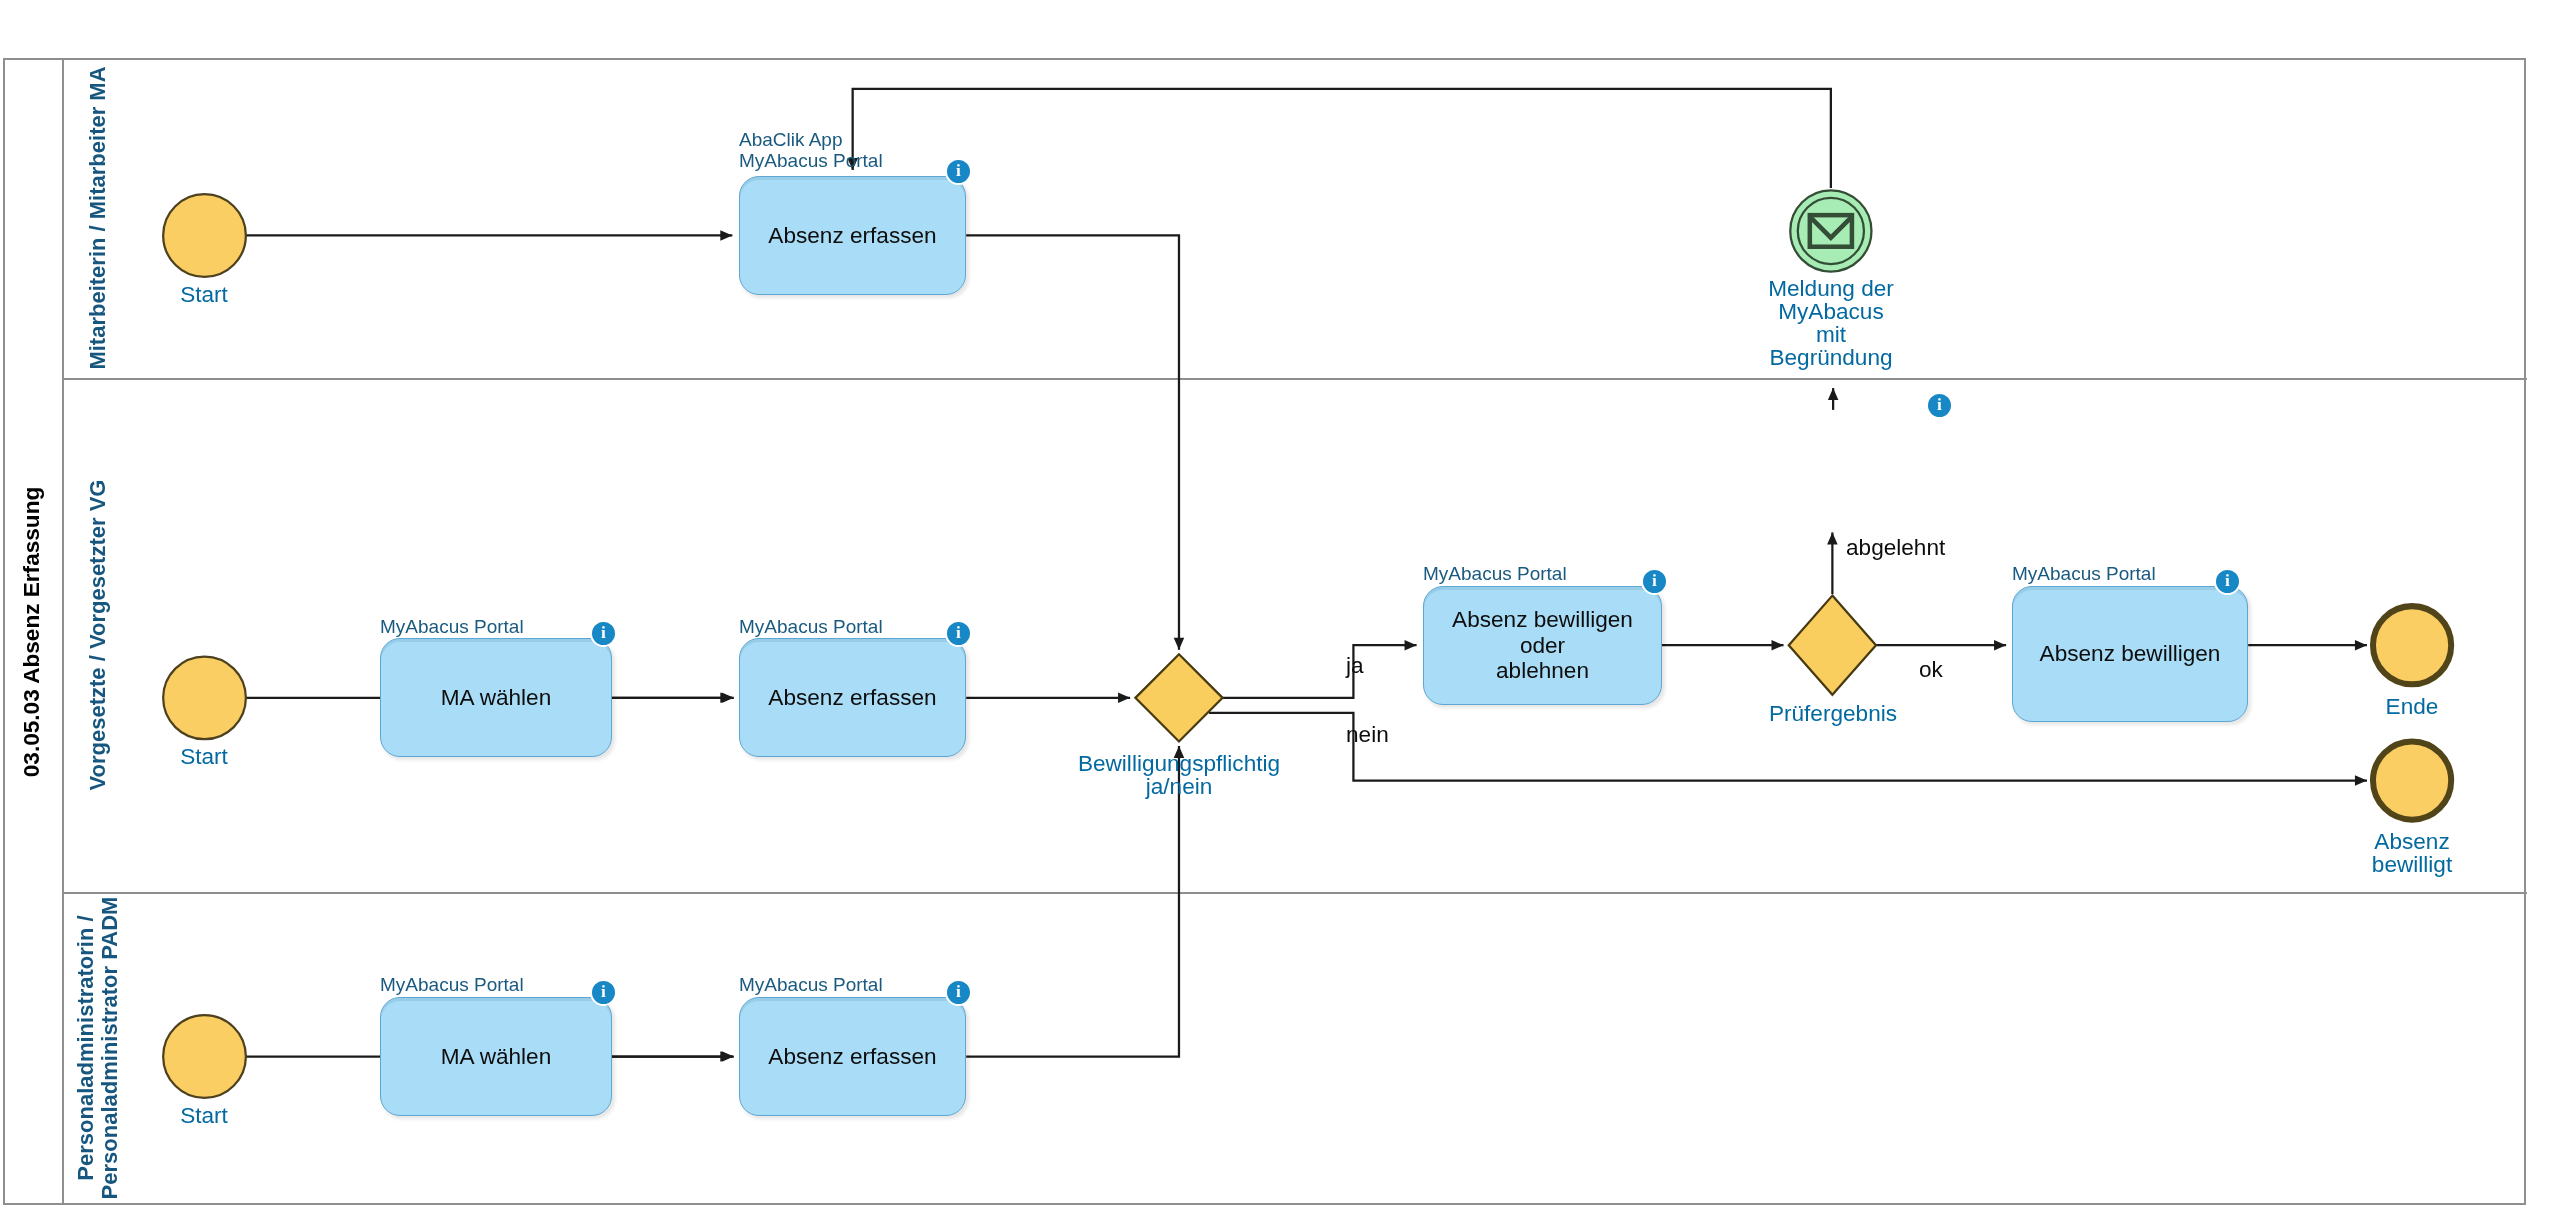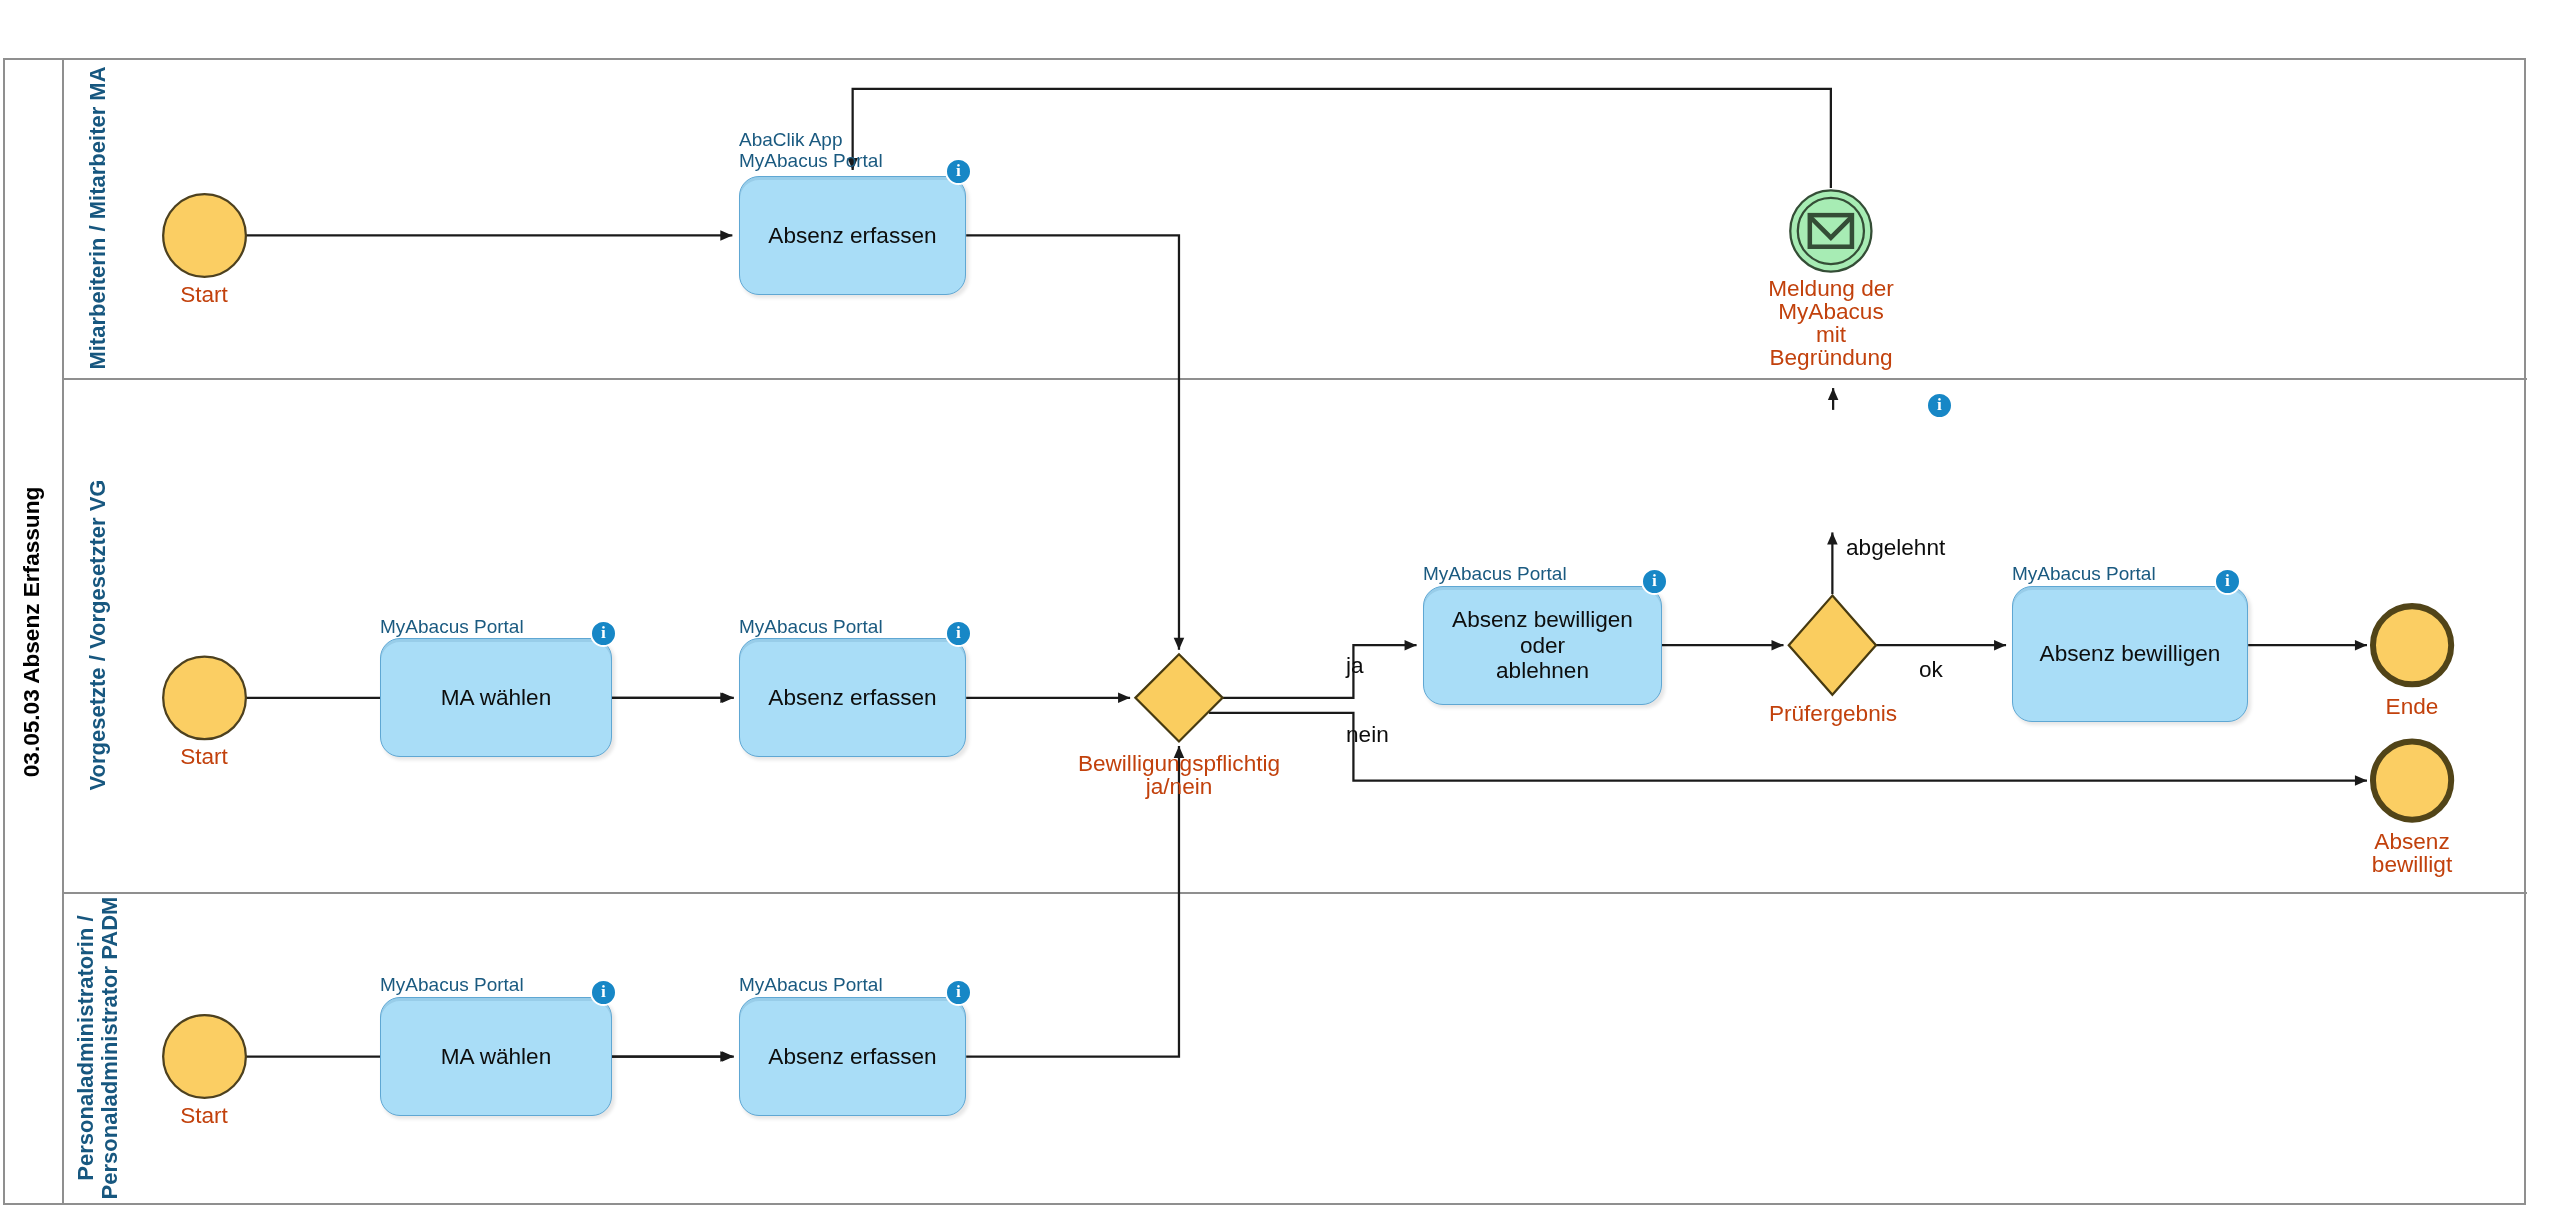--- a/index.html
+++ b/index.html
@@ -45,21 +45,21 @@
     position:absolute; font-size:19px; line-height:21px; color:var(--annotation-color);
     white-space:nowrap;
   }
   .info-badge{
     position:absolute; width:27px; height:27px; border-radius:50%;
     background:var(--info-badge); border:2.3px solid #ffffff; box-sizing:border-box;
     color:#ffffff; font-family:"Liberation Serif", serif; font-weight:bold;
     font-size:17.3px; line-height:22px; text-align:center;
   }
   .node-label{
-    position:absolute; text-align:center; font-size:22.6px; line-height:23px; color:#c2410c;
+    position:absolute; text-align:center; font-size:22.6px; line-height:23px; color:#0369a1;
   }
   .edge-label{
     position:absolute; font-size:22.6px; color:#0d0d0d; white-space:nowrap;
   }
 </style>
 </head>
 <body>
 
 <div class="canvas">
 

